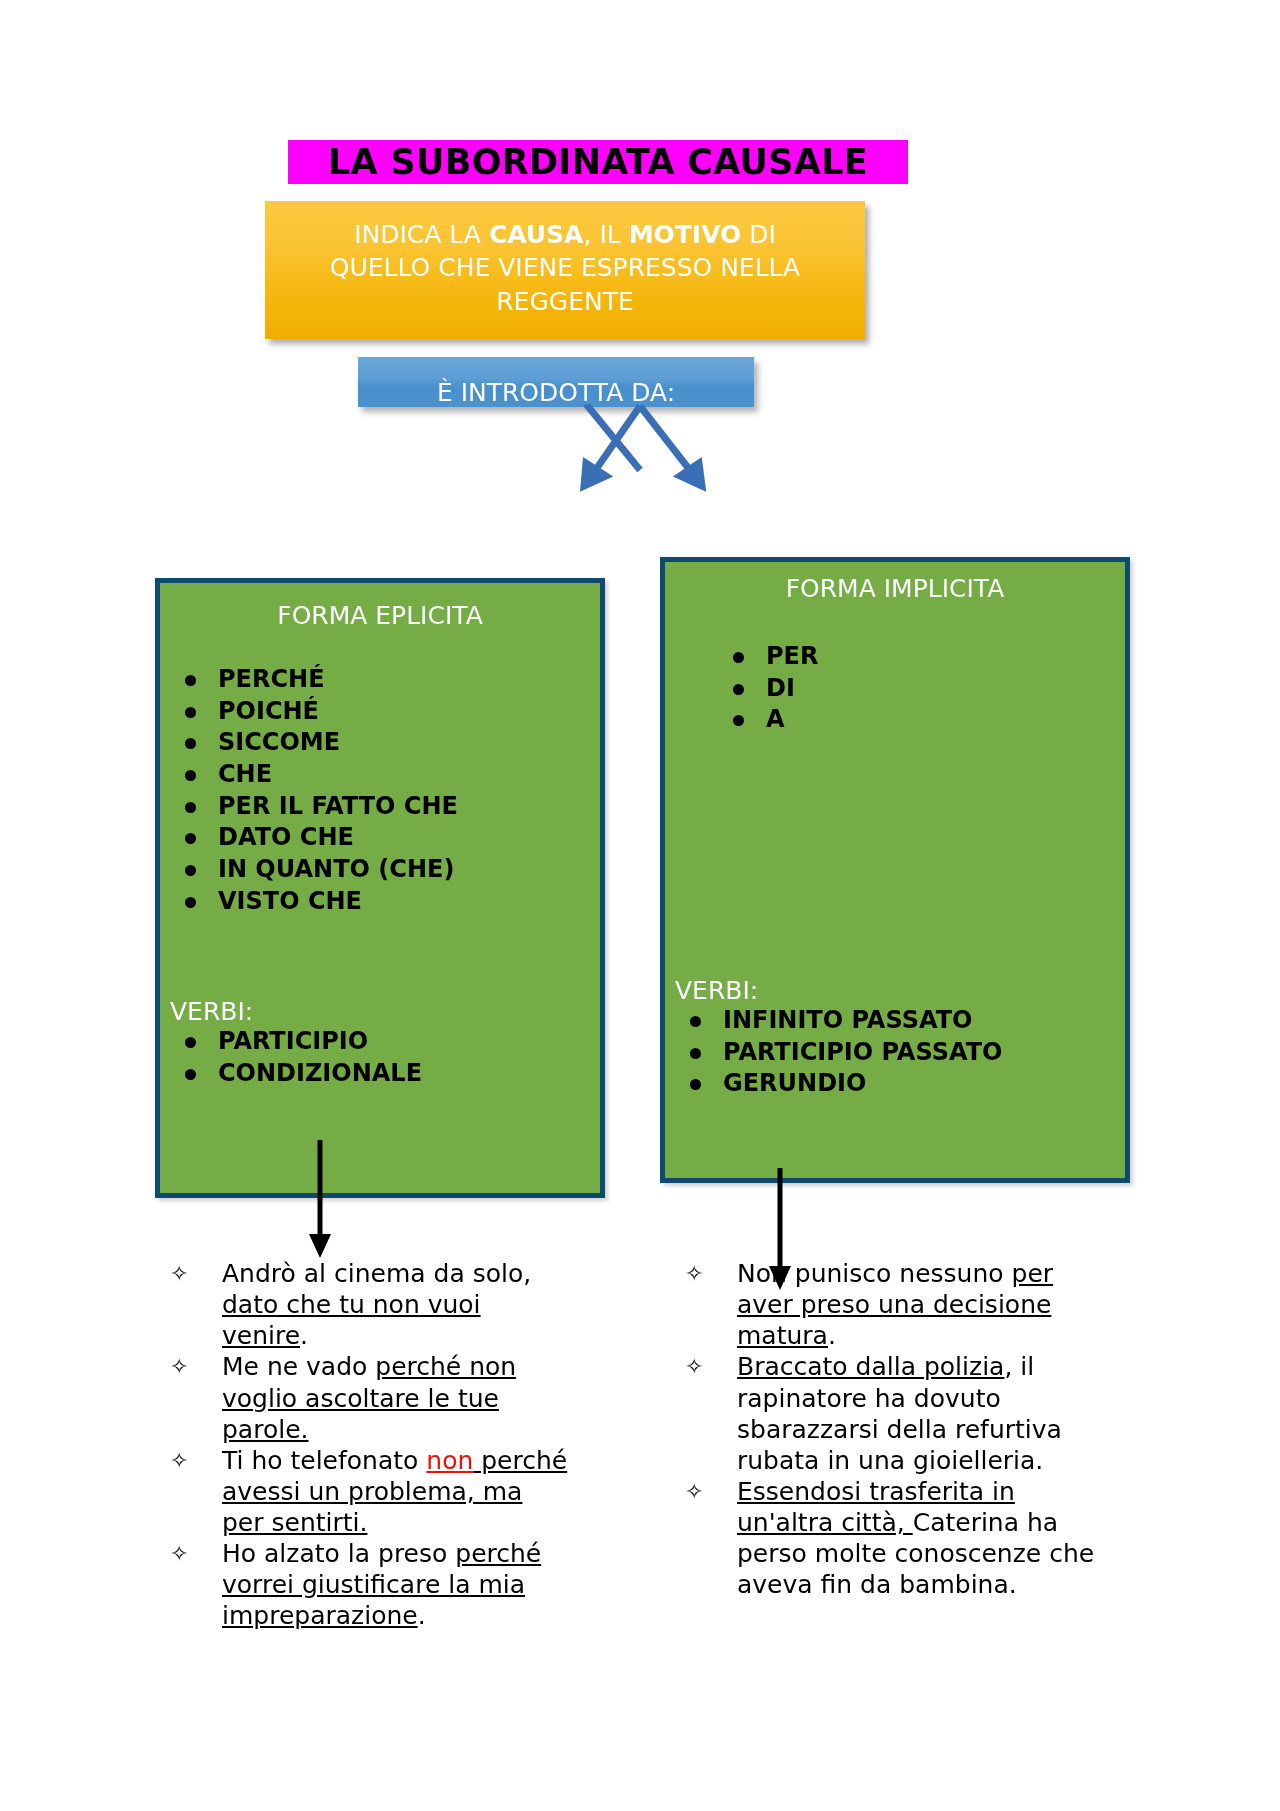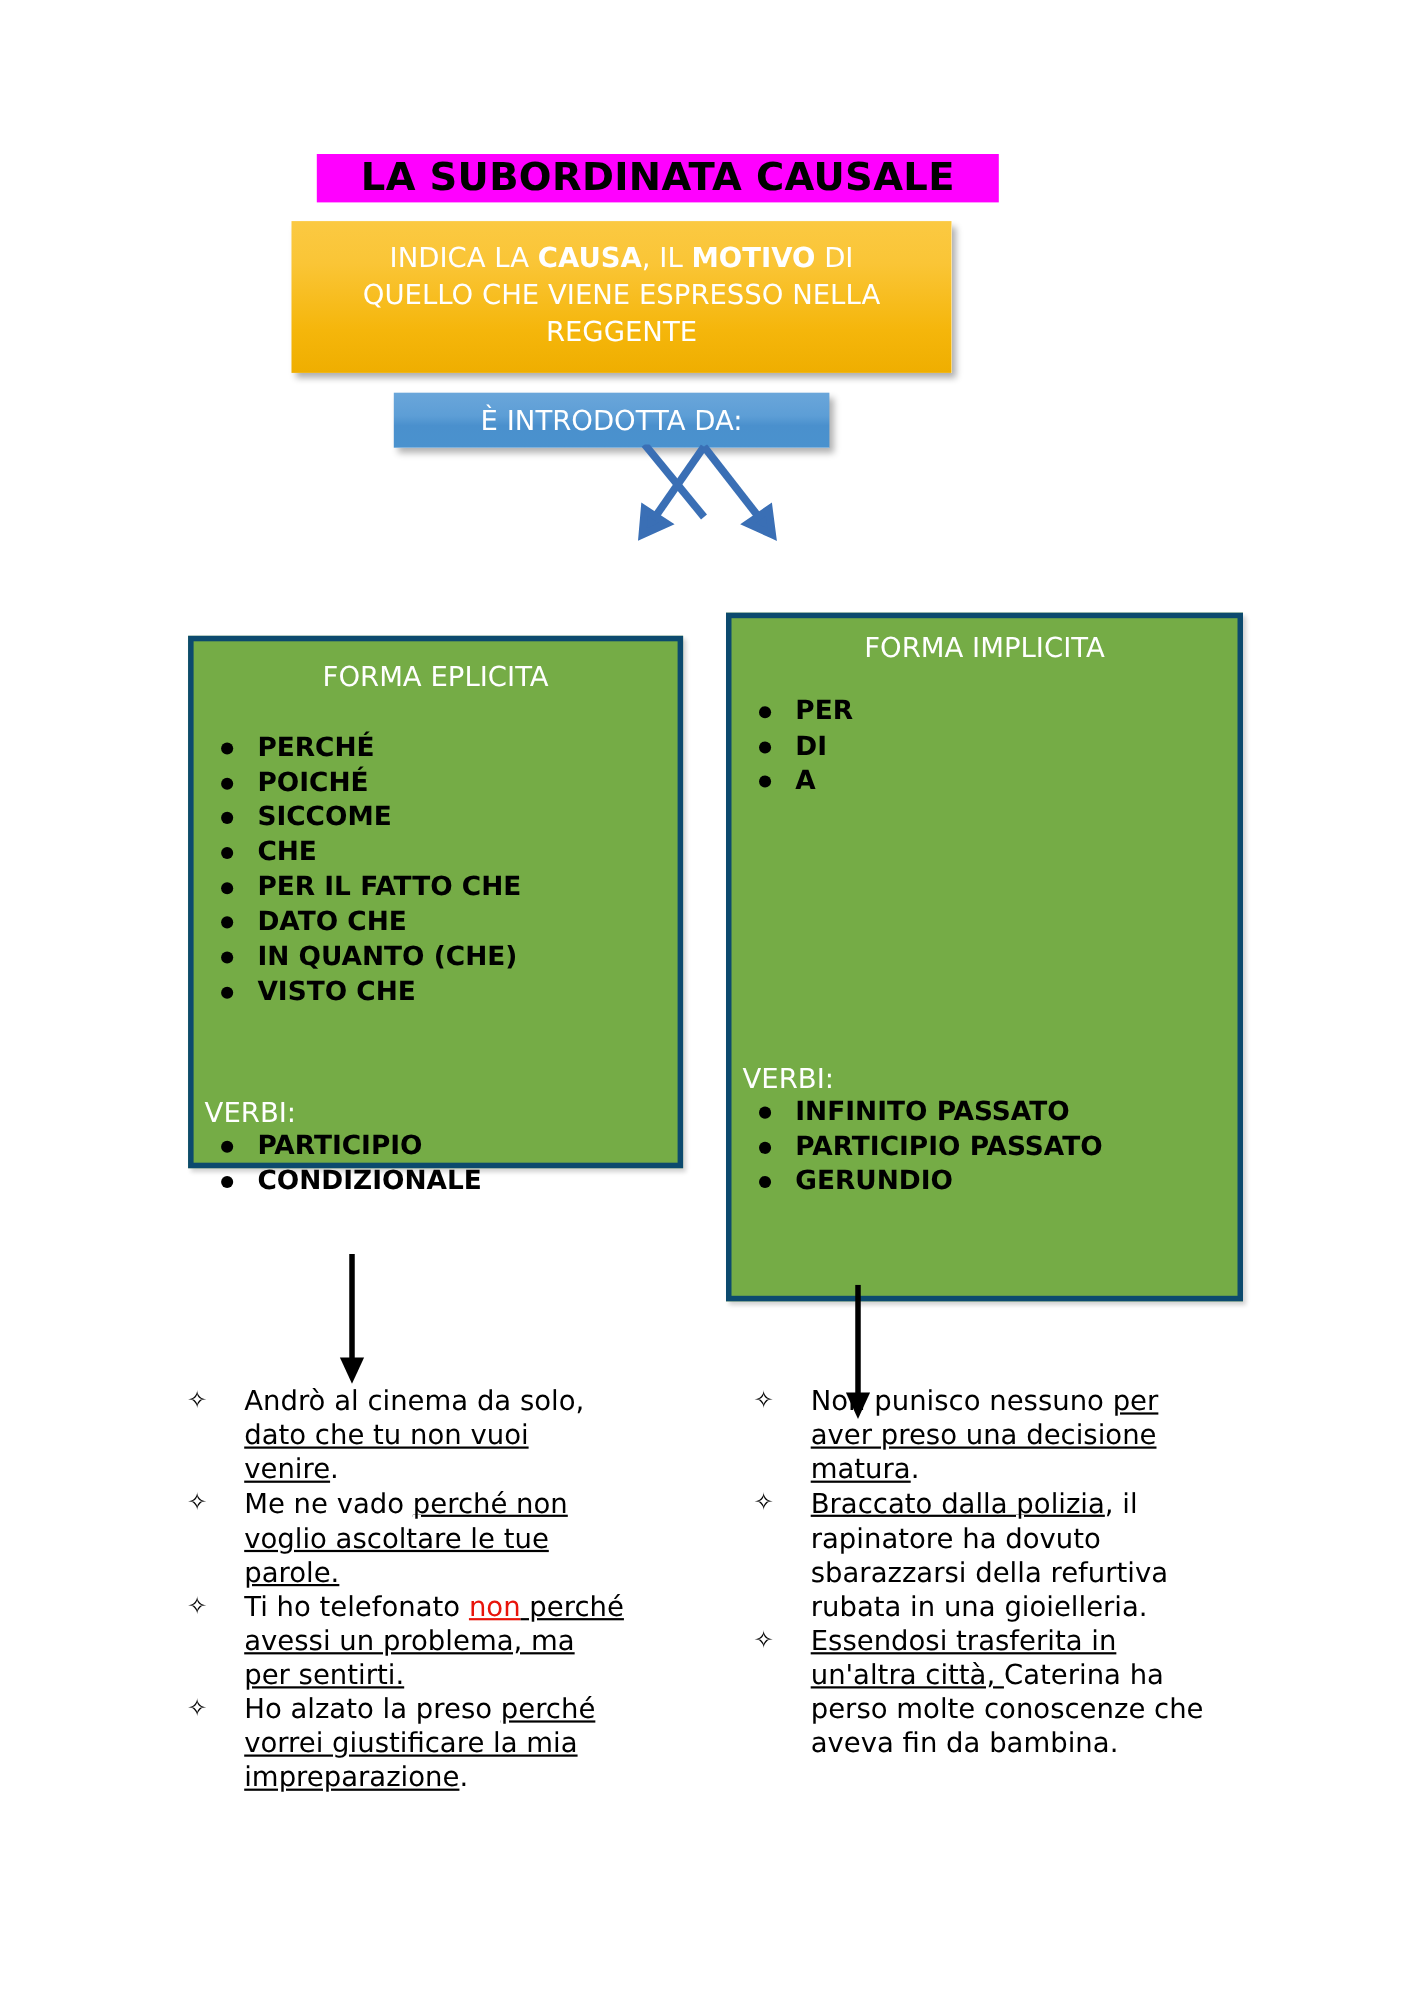--- a/index.html
+++ b/index.html
@@ -62,21 +62,21 @@
   
   #intro-box {
     position: absolute;
     left: 358px;
     top: 357px;
     width: 396px;
     height: 50px;
     background: linear-gradient(to bottom, #6aa6da 0%, #5d9ed6 42%, #4a90cd 60%, #4a92ce 100%);
     box-shadow: 4px 5px 6px rgba(0,0,0,0.30);
     display: flex;
-    align-items: center;
+    align-items: flex-end;
     justify-content: center;
   }
   #intro-text {
     color: #ffffff;
     font-size: 25px;
     white-space: nowrap;
   }
 
   
   #fork-arrows {
@@ -92,22 +92,21 @@
     position: absolute;
     background: #75ac46;
     border: 5px solid #0c4a6e;
     box-shadow: 3px 3px 4px rgba(0,0,0,0.18);
     box-sizing: border-box;
   }
   #forma-esplicita-box {
     left: 155px;
     top: 578px;
     width: 450px;
-    height: 484px;
-    margin-left: 16px;
+    height: 620px;
   }
   #forma-implicita-box {
     left: 660px;
     top: 557px;
     width: 470px;
     height: 626px;
   }
   .box-heading {
     color: #ffffff;
     font-size: 25px;
@@ -134,21 +133,21 @@
     content: "";
     position: absolute;
     left: 25px;
     top: 11px;
     width: 11px;
     height: 11px;
     border-radius: 50%;
     background: #000000;
   }
   #explicit-terms { margin-top: 34px; }
-  #implicit-terms { margin-top: 28px; }
+  #implicit-terms { margin-top: 38px; padding-left: 43px; }
 
   .verbi-label {
     color: #ffffff;
     font-size: 25px;
     padding-left: 10px;
     margin: 0;
   }
   #explicit-verbi-label { margin-top: 80px; }
   #implicit-verbi-label { margin-top: 240px; }
 

